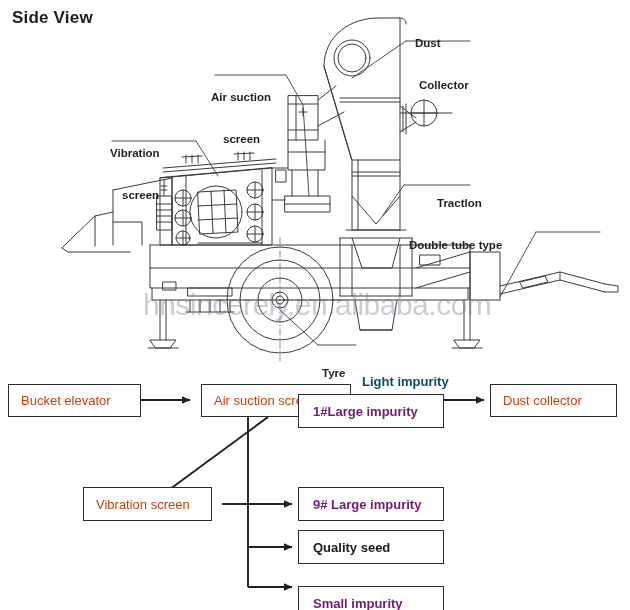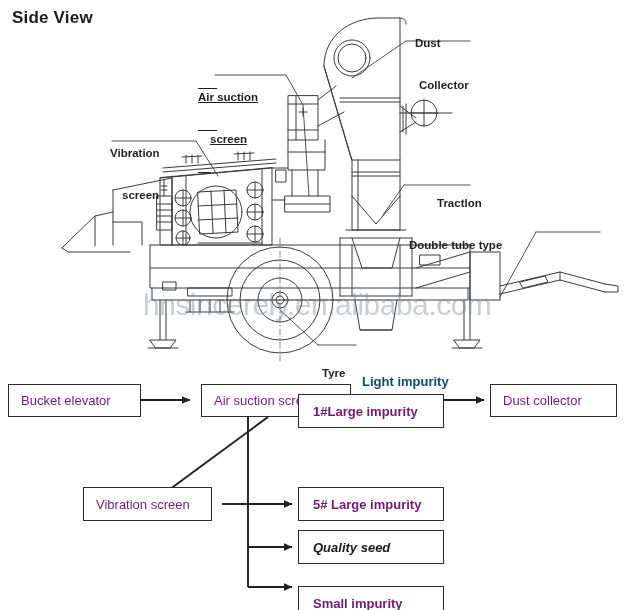--- a/index.html
+++ b/index.html
@@ -38,25 +38,25 @@
     font-family:"Liberation Sans","DejaVu Sans",sans-serif;
     pointer-events:none;
   }
 
   
   #flow{left:0;top:365px;width:630px;height:245px;}
   .fbox{
     position:absolute;box-sizing:border-box;
     border:1.6px solid #2b2b2b;background:#ffffff;
     display:flex;align-items:center;
-    font-size:13px;color:#701a75;
+    font-size:13px;color:#c2410c;
     padding-left:12px;
   }
   .fbox.red{font-weight:bold;color:#701a75;padding-left:14px;}
-  .fbox.bold{font-weight:bold;color:#1a1a1a;padding-left:14px;font-style:italic;}
+  .fbox.bold{font-weight:bold;color:#1a1a1a;padding-left:14px;}
   .flabel{
     position:absolute;font-size:13px;font-weight:bold;color:#0c4a6e;
     white-space:nowrap;
   }
   #flow svg{position:absolute;left:0;top:0;}
 </style>
 </head>
 <body>
 
 <div id="root">
@@ -253,21 +253,21 @@
         </g>
 
       </g>
     </svg>
 
     <div class="abs callout" style="left:110px;top:118px;">
       <div>Vibration</div>
       <div style="padding-left:12px;">screen</div>
     </div>
 
-    <div class="abs callout" style="left:198px;top:62px;text-decoration:underline;">
+    <div class="abs callout" style="left:211px;top:62px;">
       <div>Air suction</div>
       <div style="padding-left:12px;">screen</div>
     </div>
 
     <div class="abs callout" style="left:415px;top:8px;">
       <div>Dust</div>
       <div style="padding-left:4px;">Collector</div>
     </div>
 
     <div class="abs callout" style="left:437px;top:168px;">
@@ -323,21 +323,21 @@
 
     <div class="fbox" style="left:83px;top:122px;width:129px;height:34px;">
       <span>Vibration screen</span>
     </div>
 
     <div class="fbox red" style="left:298px;top:29px;width:146px;height:34px;">
       <span>1#Large impurity</span>
     </div>
 
     <div class="fbox red" style="left:298px;top:122px;width:146px;height:34px;">
-      <span>5# Large impurity</span>
+      <span>9# Large impurity</span>
     </div>
 
     <div class="fbox bold" style="left:298px;top:165px;width:146px;height:34px;">
       <span>Quality seed</span>
     </div>
 
     <div class="fbox red" style="left:298px;top:205px;width:146px;height:34px;margin-top:16px;">
       <span>Small impurity</span>
     </div>
 

